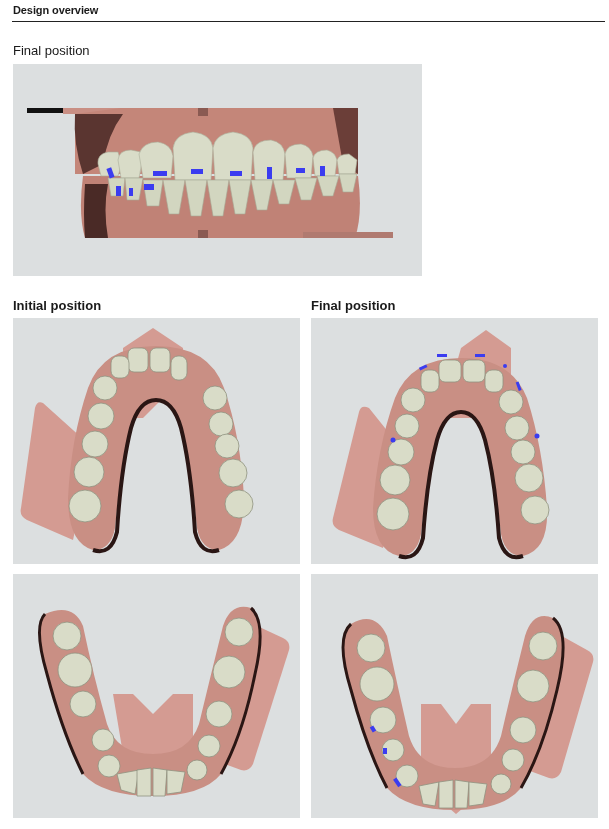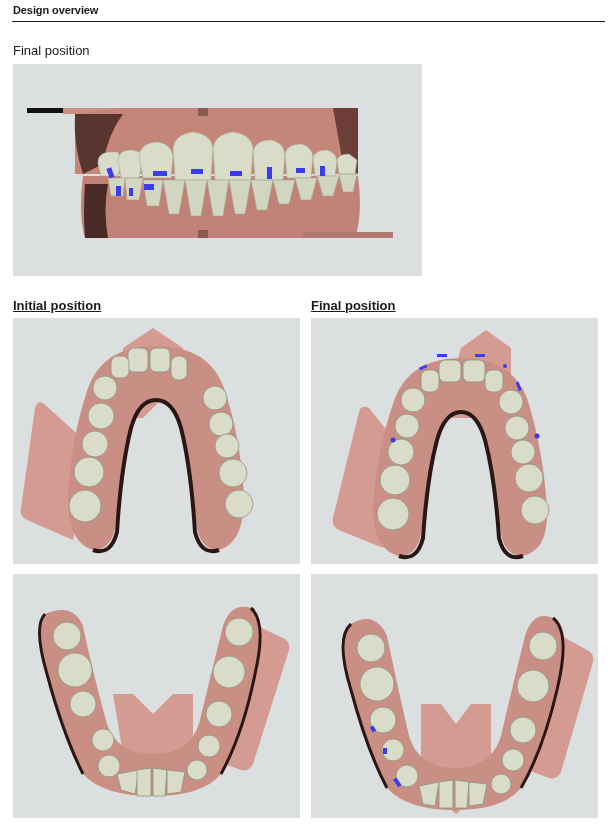--- a/index.html
+++ b/index.html
@@ -1,21 +1,21 @@
 <!DOCTYPE html>
 <html><head>
 <meta charset="utf-8">
 <style>
   * { box-sizing: border-box; margin: 0; padding: 0; }
   html, body { width: 609px; height: 829px; background: #ffffff; overflow: hidden; }
   body { position: relative; font-family: "Liberation Sans", "DejaVu Sans", sans-serif; color: #1a1a1a; }
   .section-title { position: absolute; left: 13px; top: 4px; font-size: 11px; font-weight: bold; letter-spacing: -0.1px; }
   .title-rule { position: absolute; left: 12px; top: 21px; width: 593px; height: 1px; background: #222; }
   .caption { position: absolute; font-size: 13px; }
-  .caption.bold { font-weight: bold; text-decoration: underline; }
+  .caption.bold { font-weight: bold; }
   .panel { position: absolute; background: #dcdfe0; overflow: hidden; }
   .panel svg { display: block; width: 100%; height: 100%; }
 </style>
 </head>
 <body>
 
 <div class="section-title">Design overview</div>
 <div class="title-rule"></div>
 
 <div class="caption" style="left:13px;top:43px;">Final position</div>

